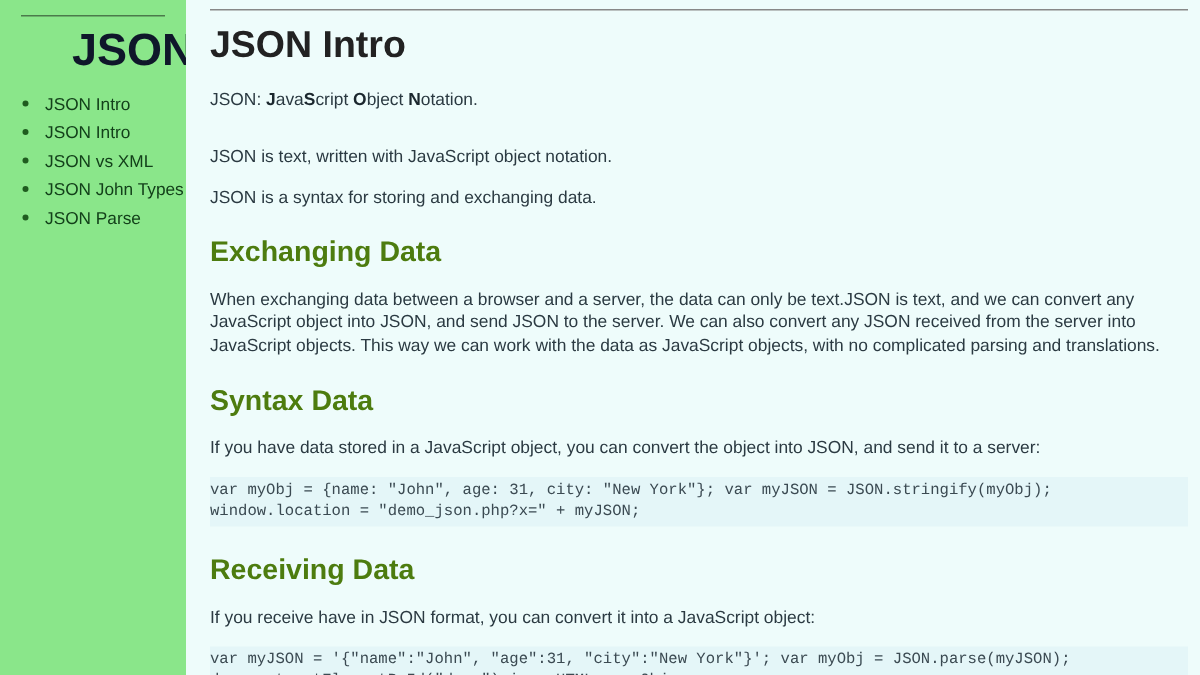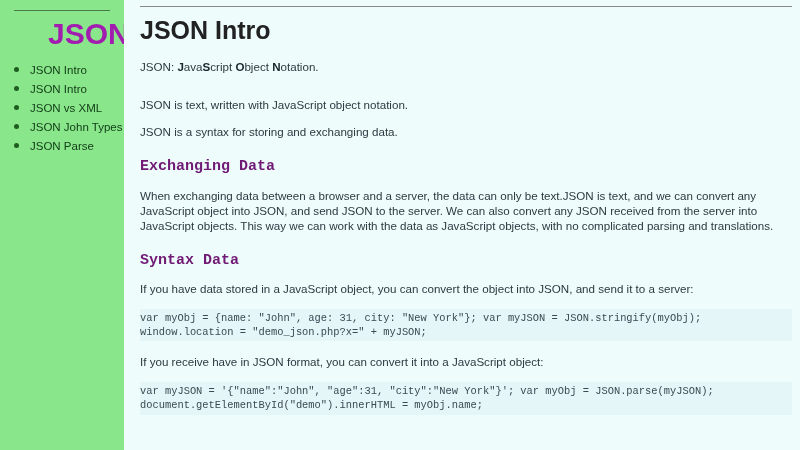--- a/index.html
+++ b/index.html
@@ -36,21 +36,21 @@
   }
   .brand-rule {
     border: 0;
     border-top: 1px solid #4b7a4b;
     margin: 6px 14px 0 14px;
     height: 0;
   }
   .brand {
     font-size: 30px;
     font-weight: bold;
-    color: #a21caf;
+    color: #0f172a;
     text-align: right;
     letter-spacing: 0px;
     margin: 6px 0 10px 0;
     line-height: 1.1;
     font-family: "Liberation Sans", sans-serif;
     padding-left: 48px;
   }
   .nav-list {
     list-style: disc;
     margin: 0;
@@ -86,26 +86,26 @@
   }
   h1 {
     font-size: 25px;
     font-weight: bold;
     color: #222;
     margin: 9px 0 14px 0;
     line-height: 1.15;
     font-family: "Liberation Sans", sans-serif;
   }
   h2 {
-    font-size: 15px;
+    font-size: 19px;
     font-weight: bold;
-    color: #701a75;
+    color: #4d7c0f;
     margin: 19px 0 12px 0;
     line-height: 1.15;
-    font-family: Liberation Mono, monospace;
+    font-family: Liberation Sans, sans-serif;
   }
   p {
     font-size: 11.6px;
     line-height: 15.2px;
     color: #2b3a42;
     margin: 0 0 12px 0;
     font-family: "Liberation Sans", sans-serif;
   }
   p.tight { margin-bottom: 23px; }
   b, strong { font-weight: bold; color: #1b272e; }
@@ -162,17 +162,18 @@
     <p>JSON is text, written with JavaScript object notation.</p>
     <p>JSON is a syntax for storing and exchanging data.</p>
 
     <h2>Exchanging Data</h2>
     <p>When exchanging data between a browser and a server, the data can only be text.JSON is text, and we can convert any JavaScript object into JSON, and send JSON to the server. We can also convert any JSON received from the server into JavaScript objects. This way we can work with the data as JavaScript objects, with no complicated parsing and translations.</p>
 
     <h2>Syntax Data</h2>
     <p>If you have data stored in a JavaScript object, you can convert the object into JSON, and send it to a server:</p>
     <pre class="code">var myObj = {name: "John", age: 31, city: "New York"}; var myJSON = JSON.stringify(myObj); window.location = "demo_json.php?x=" + myJSON;</pre>
 
+    <h2>Receiving Data</h2>
     <p>If you receive have in JSON format, you can convert it into a JavaScript object:</p>
     <pre class="code">var myJSON = '{"name":"John", "age":31, "city":"New York"}'; var myObj = JSON.parse(myJSON); document.getElementById("demo").innerHTML = myObj.name;</pre>
 
   </main>
 </div>
 
 </body></html>

